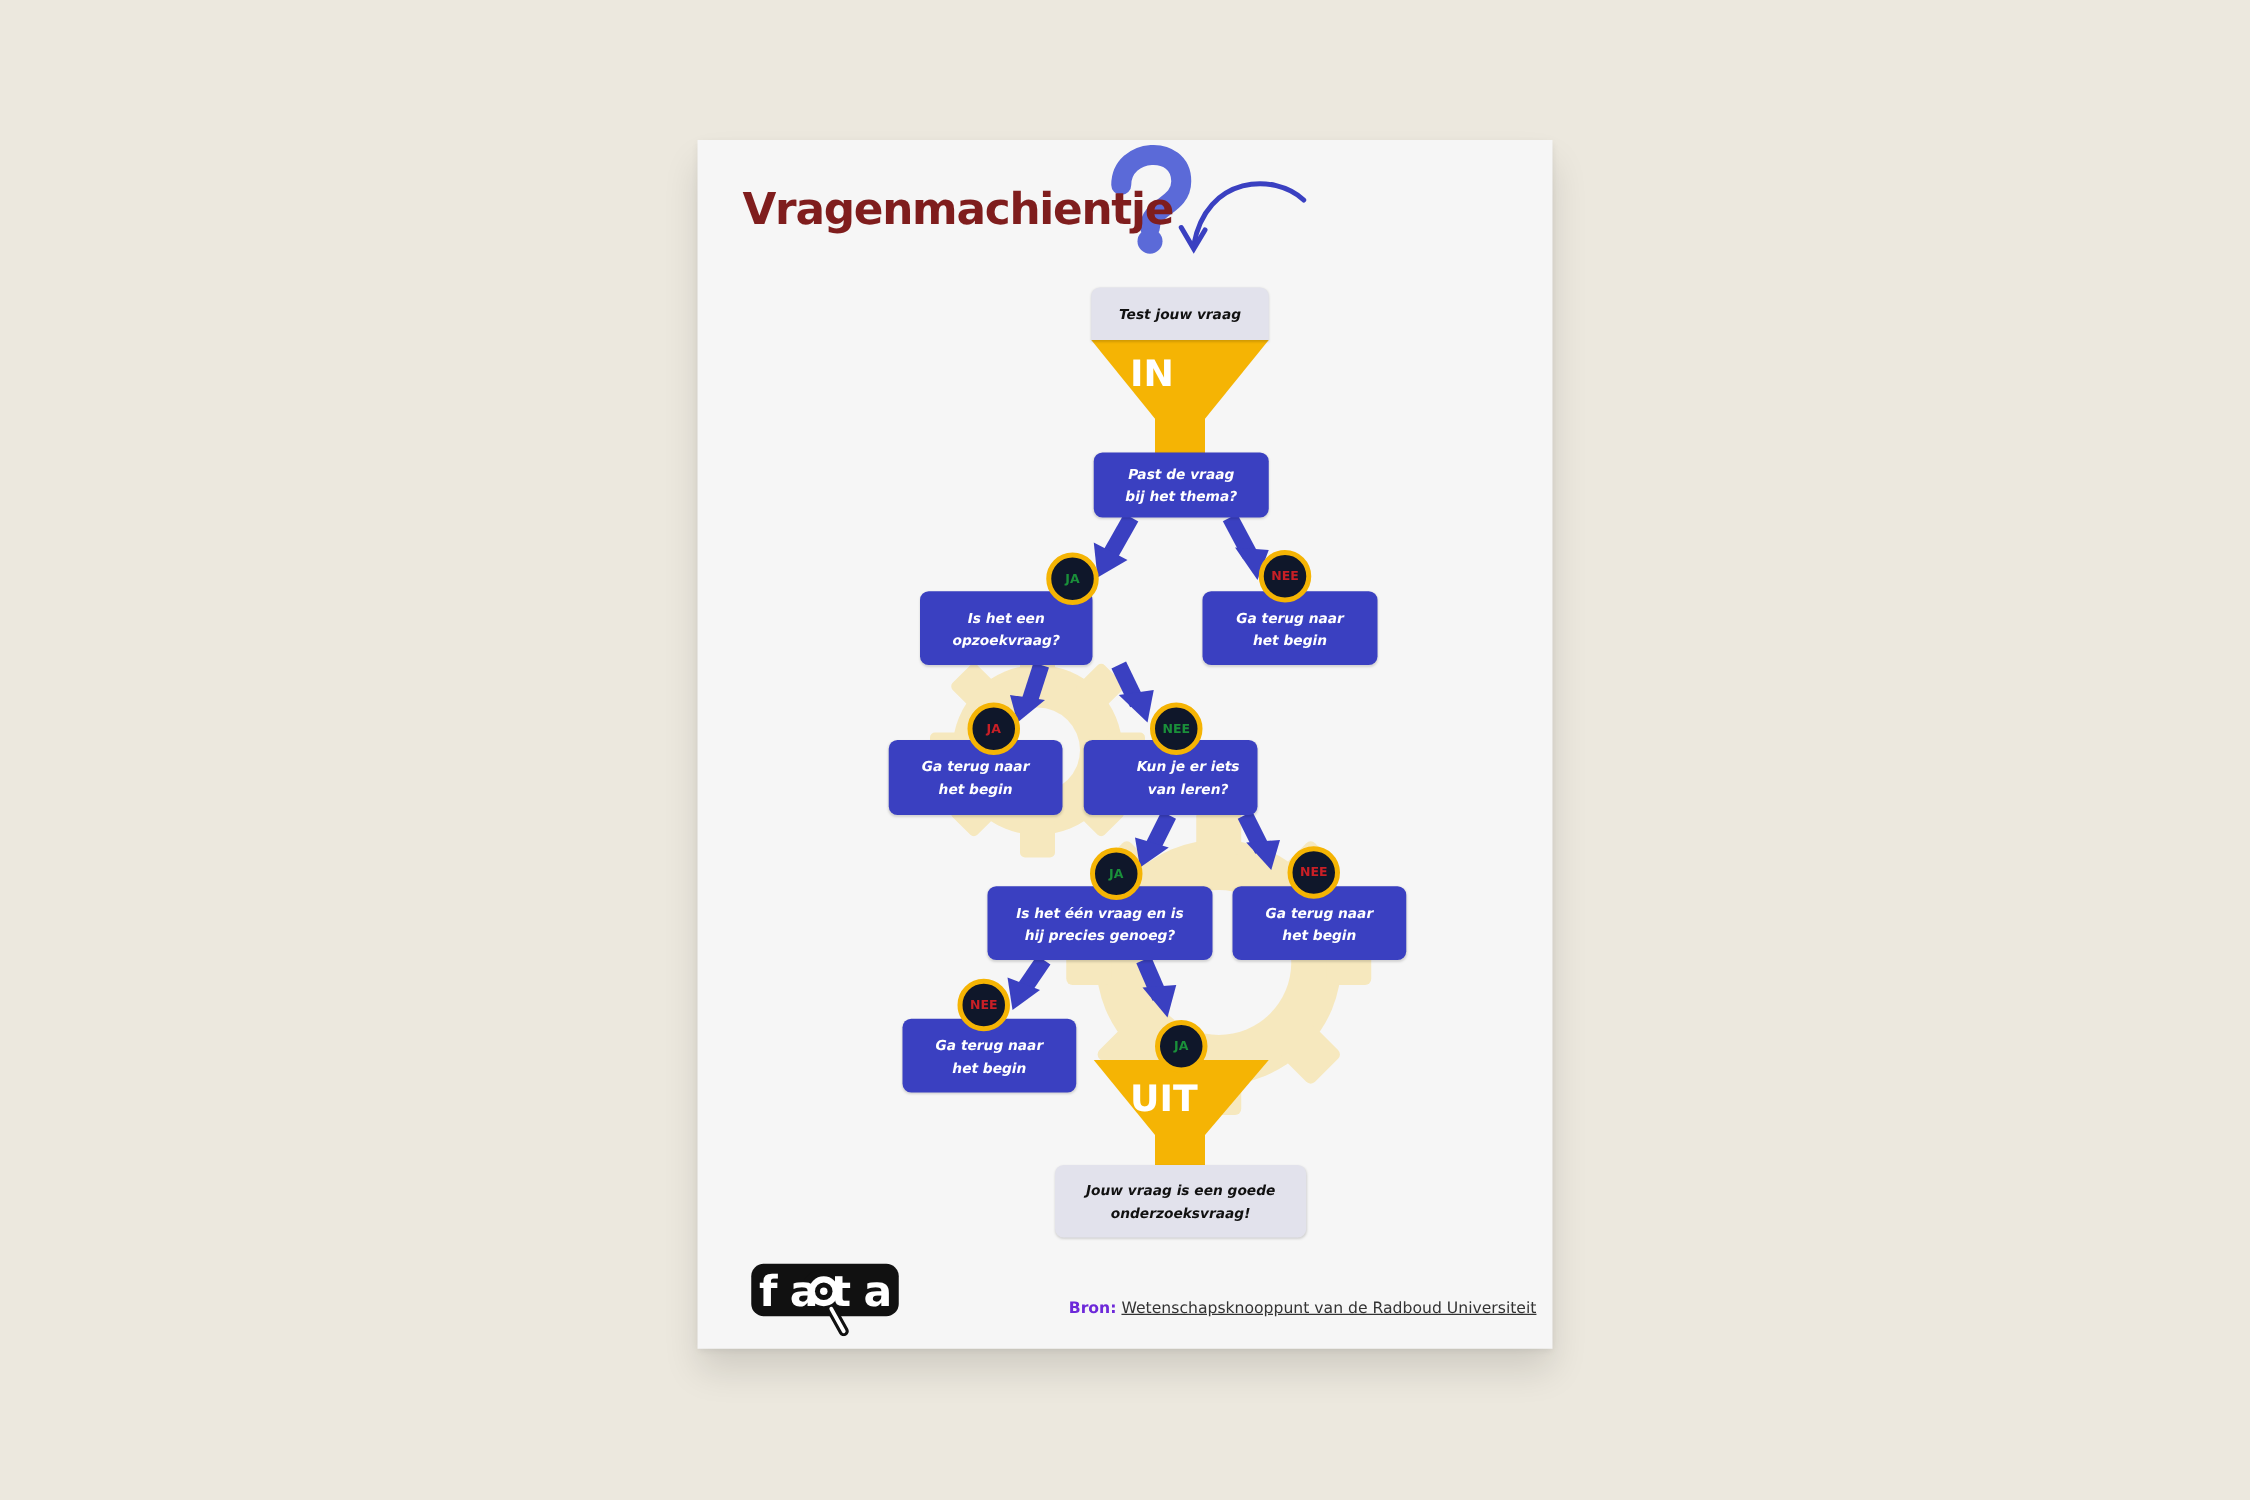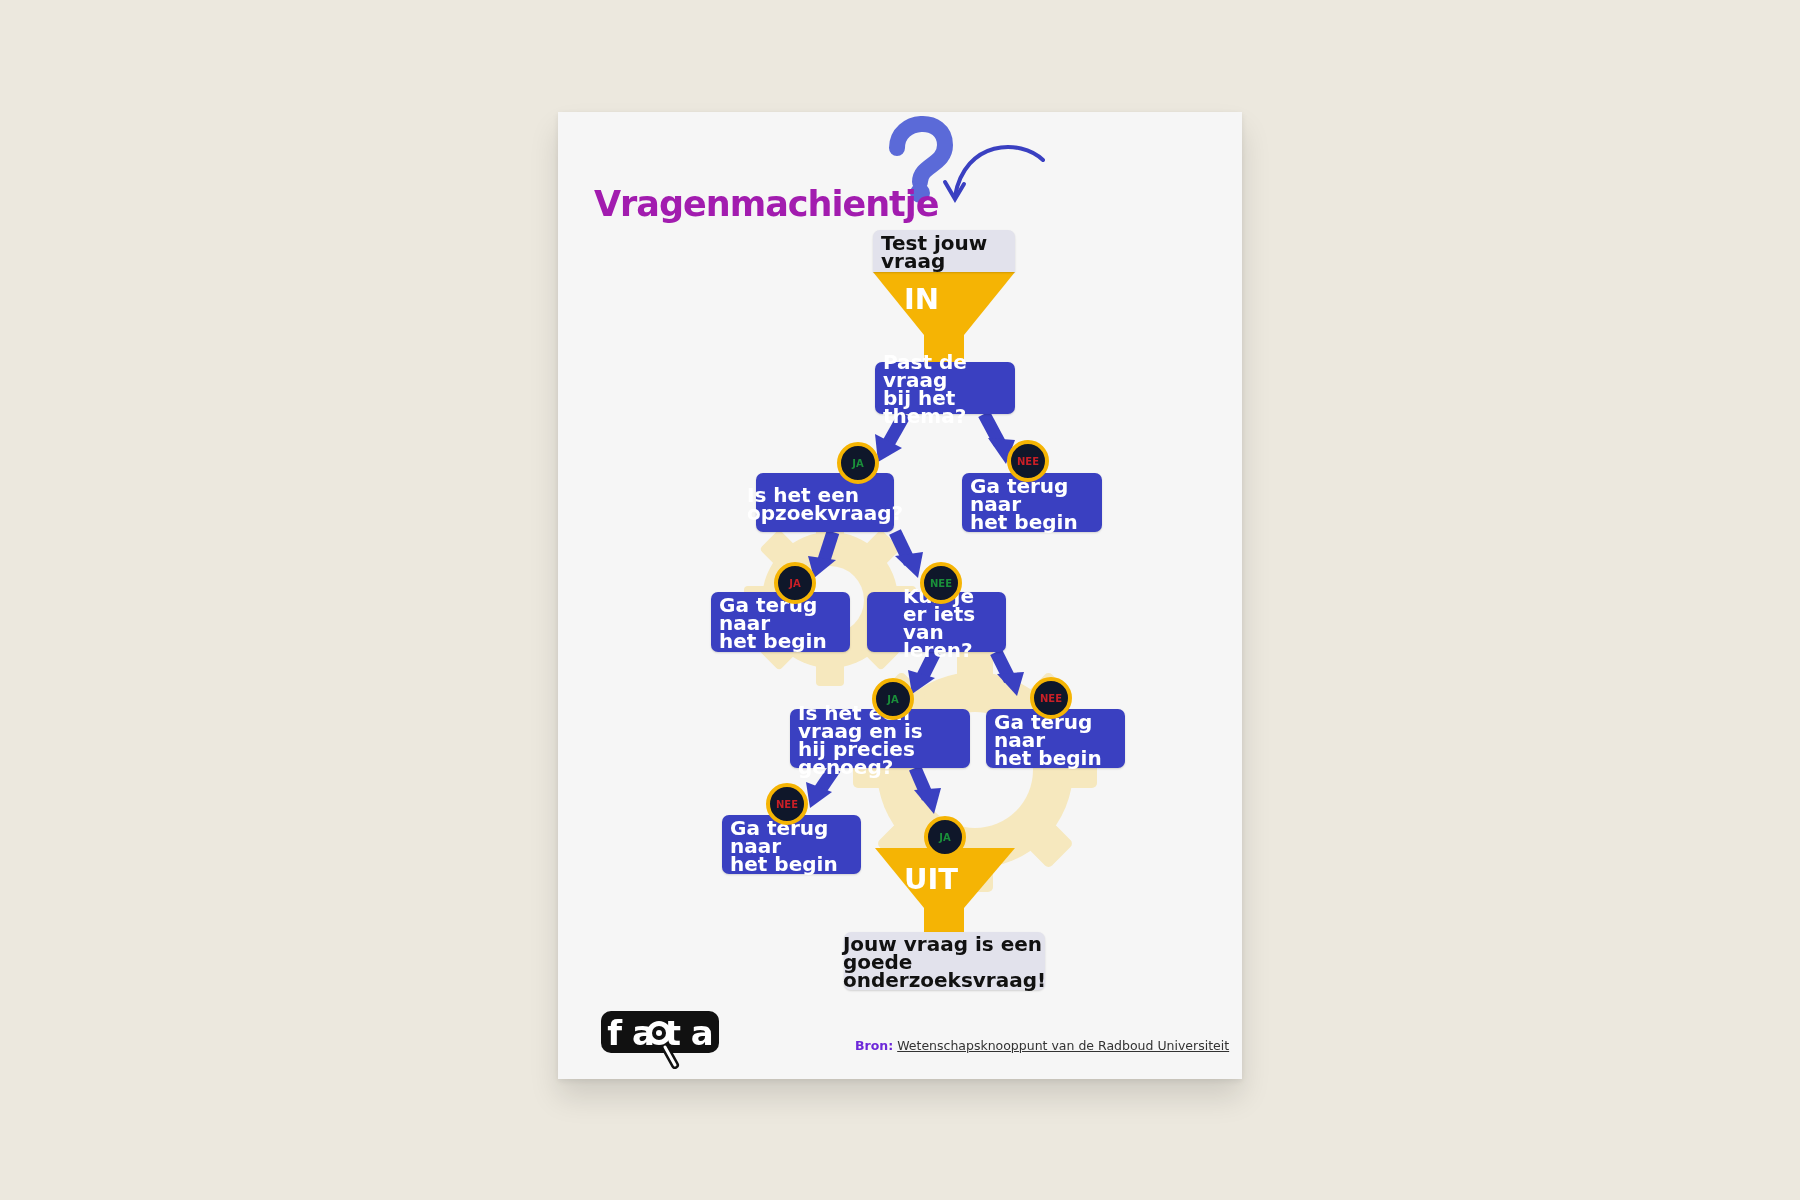--- a/index.html
+++ b/index.html
@@ -1,21 +1,21 @@
 <!DOCTYPE html>
 <html><head>
 <meta charset="utf-8">
 <style>
   html, body { margin:0; padding:0; }
   body { width:1800px; height:1200px; background:#ece8de; position:relative; overflow:hidden; font-family:"DejaVu Sans", sans-serif; }
   .paper { position:absolute; left:558px; top:112px; width:684px; height:967px; background:#f6f6f6; box-shadow:0 18px 28px rgba(0,0,0,0.12), 0 2px 6px rgba(0,0,0,0.08); }
   .abs { position:absolute; }
-  .title { left:594px; top:148px; font-size:35px; font-weight:bold; color:#a21caf; letter-spacing:-1px; white-space:nowrap; font-family:"DejaVu Sans", sans-serif;margin-top:36px; }
+  .title { left:594px; top:148px; font-size:35px; font-weight:bold; color:#7f1d1d; letter-spacing:-1px; white-space:nowrap; font-family:"DejaVu Sans", sans-serif; }
   svg.layer { position:absolute; left:0; top:0; width:1800px; height:1200px; pointer-events:none; }
-  .box { position:absolute; background:#3a40c1; color:#ffffff; border-radius:7px; display:flex; align-items:center; justify-content:center; text-align:left; font-weight:bold; font-size:20px; line-height:18px; box-sizing:border-box; padding:6px 8px 4px; box-shadow:0 1px 2px rgba(0,0,0,0.15); }
+  .box { position:absolute; background:#3a40c1; color:#ffffff; border-radius:7px; display:flex; align-items:center; justify-content:center; text-align:center; font-weight:bold; font-size:11px; line-height:18px; box-sizing:border-box; padding:6px 8px 4px; box-shadow:0 1px 2px rgba(0,0,0,0.15);font-style:italic; }
   .grey { background:#e2e2ec; color:#111; border-radius:7px; }
   .badge { position:absolute; width:34px; height:34px; margin-left:-21px; margin-top:-21px; border-radius:50%; border:4px solid #f5b404; background:#0f172a; display:flex; align-items:center; justify-content:center; font-size:10px; font-weight:bold; }
   .badge.green { color:#1a8f3a; }
   .badge.red { color:#c91f26; }
   .funnel-label { position:absolute; color:#ffffff; font-weight:bold; font-size:29px; text-align:left; }
   .bron { left:855px; top:1038px; font-size:12.5px; color:#333; white-space:nowrap; }
   .bron b { color:#6d28d9; }
   .bron u { text-decoration:underline; }
   .logo { left:597px; top:1003px; width:126px; height:66px; }
 </style>
@@ -110,21 +110,21 @@
 </div>
 <div class="funnel-label" style="left:904px;top:282px;width:80px;">IN</div>
 
 <div class="box" style="left:875px;top:362px;width:140px;height:52px;">
   <div>
       <div>Past de vraag</div>
       <div>bij het thema?</div>
     </div>
 </div>
 
-<div class="box" style="left:756px;top:473px;width:138px;height:59px;">
+<div class="box" style="left:736px;top:473px;width:138px;height:59px;">
   <div>
       <div>Is het een</div>
       <div>opzoekvraag?</div>
     </div>
 </div>
 <div class="badge green" style="left:858px;top:463px;">JA</div>
 
 <div class="box" style="left:962px;top:473px;width:140px;height:59px;">
   <div>
       <div>Ga terug naar</div>

